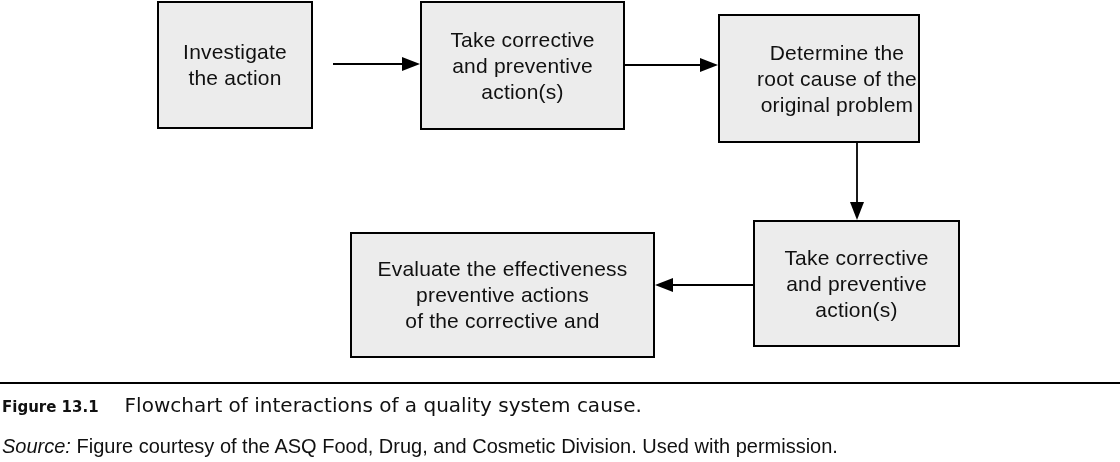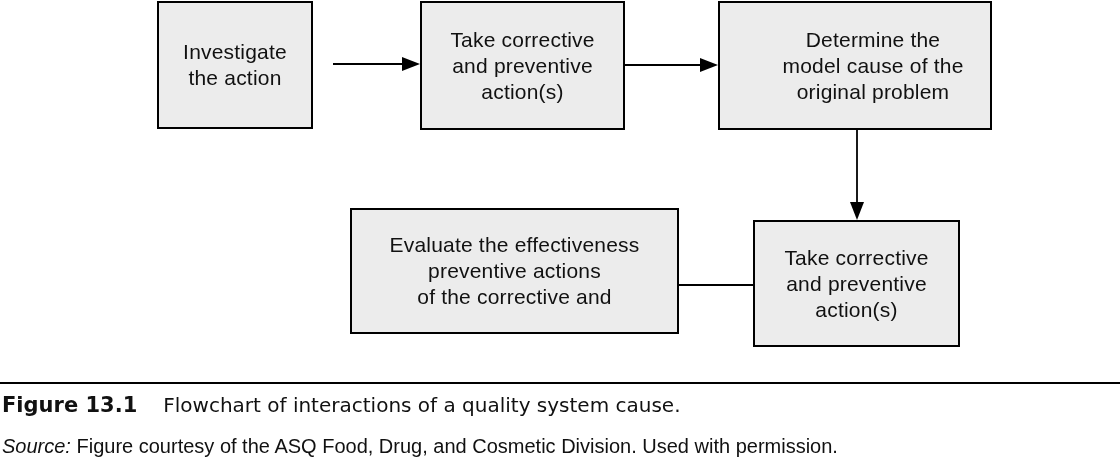--- a/index.html
+++ b/index.html
@@ -30,23 +30,23 @@
     justify-content: center;
     text-align: center;
     font-size: 21px;
     line-height: 26px;
     letter-spacing: 0.2px;
   }
   .node .line { display: block; white-space: nowrap; }
 
   #node-investigate { left: 157px; top: 1px;  width: 156px; height: 128px; }
   #node-capa1       { left: 420px; top: 1px;  width: 205px; height: 129px; }
-  #node-rootcause   { left: 718px; top: 1px;  width: 274px; height: 129px; padding-left: 36px; }
+  #node-rootcause   { left: 718px; top: 14px;  width: 202px; height: 129px; padding-left: 36px; }
   #node-capa2       { left: 753px; top: 220px; width: 207px; height: 127px; }
-  #node-evaluate    { left: 350px; top: 208px; width: 329px; height: 126px; }
+  #node-evaluate    { left: 350px; top: 232px; width: 305px; height: 126px; }
 
   svg.edges {
     position: absolute;
     left: 0; top: 0;
     width: 1120px; height: 462px;
     pointer-events: none;
   }
   svg.edges line { stroke: #000000; stroke-width: 1.8px; }
   svg.edges polygon { fill: #000000; stroke: none; }
 
@@ -59,21 +59,21 @@
   .caption-line1 {
     position: absolute;
     left: 2px; top: 392px;
     font-family: "DejaVu Sans", sans-serif;
     font-size: 20px;
     line-height: 26px;
     white-space: nowrap;
   }
   .caption-line1 .fig-label {
     font-weight: bold;
-    font-size: 21px;
+    font-size: 15px;
     margin-right: 26px;
   }
   .caption-line2 {
     position: absolute;
     left: 2px; top: 434px;
     font-family: "Liberation Sans", sans-serif;
     font-size: 20px;
     line-height: 25px;
     white-space: nowrap;
     text-align: center;
@@ -114,21 +114,21 @@
   </div>
 
   <div class="node" id="node-capa1">
     <span class="line">Take corrective</span>
     <span class="line">and preventive</span>
     <span class="line">action(s)</span>
   </div>
 
   <div class="node" id="node-rootcause">
     <span class="line">Determine the</span>
-    <span class="line">model cause of the</span>
+    <span class="line">root cause of the</span>
     <span class="line">original problem</span>
   </div>
 
   <div class="node" id="node-capa2">
     <span class="line">Take corrective</span>
     <span class="line">and preventive</span>
     <span class="line">action(s)</span>
   </div>
 
   <div class="node" id="node-evaluate">

